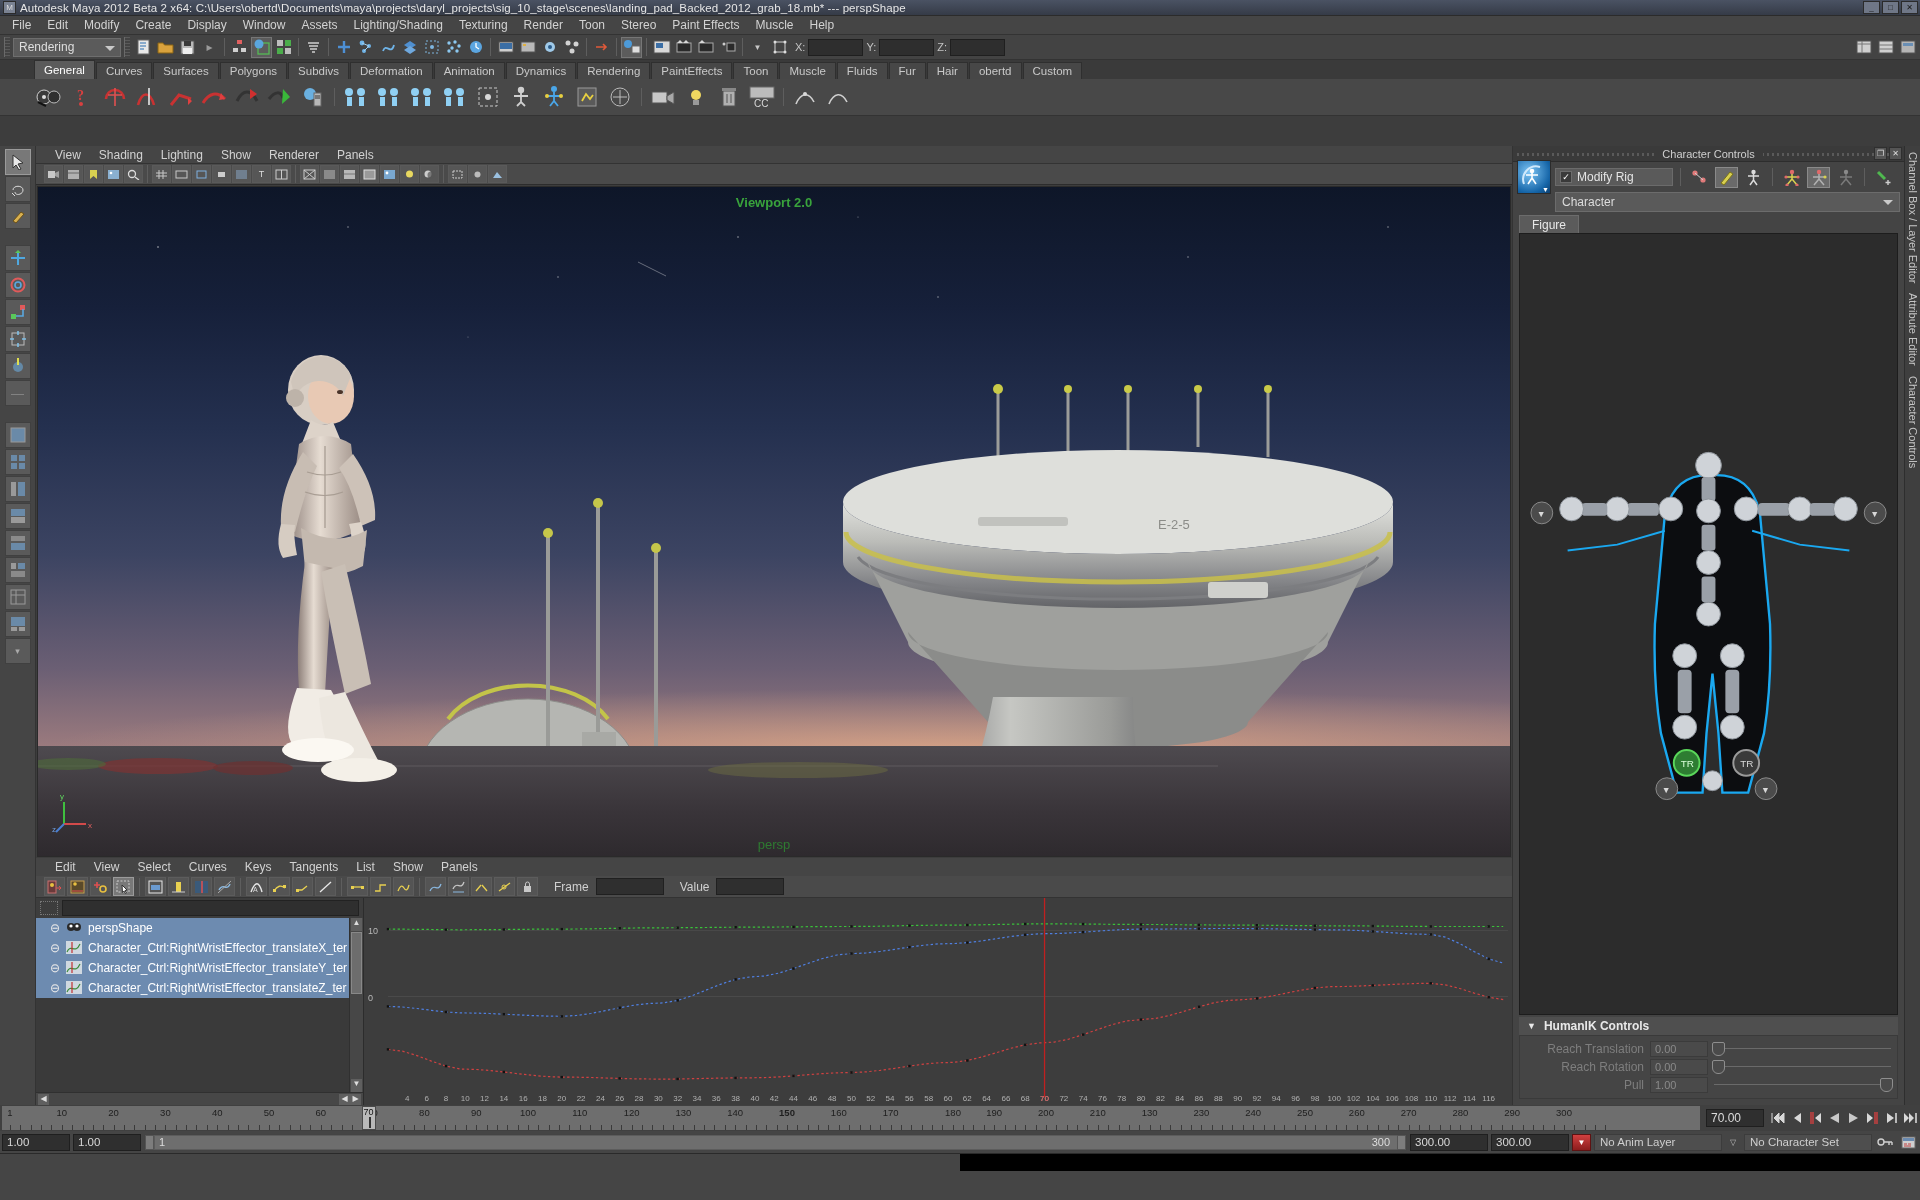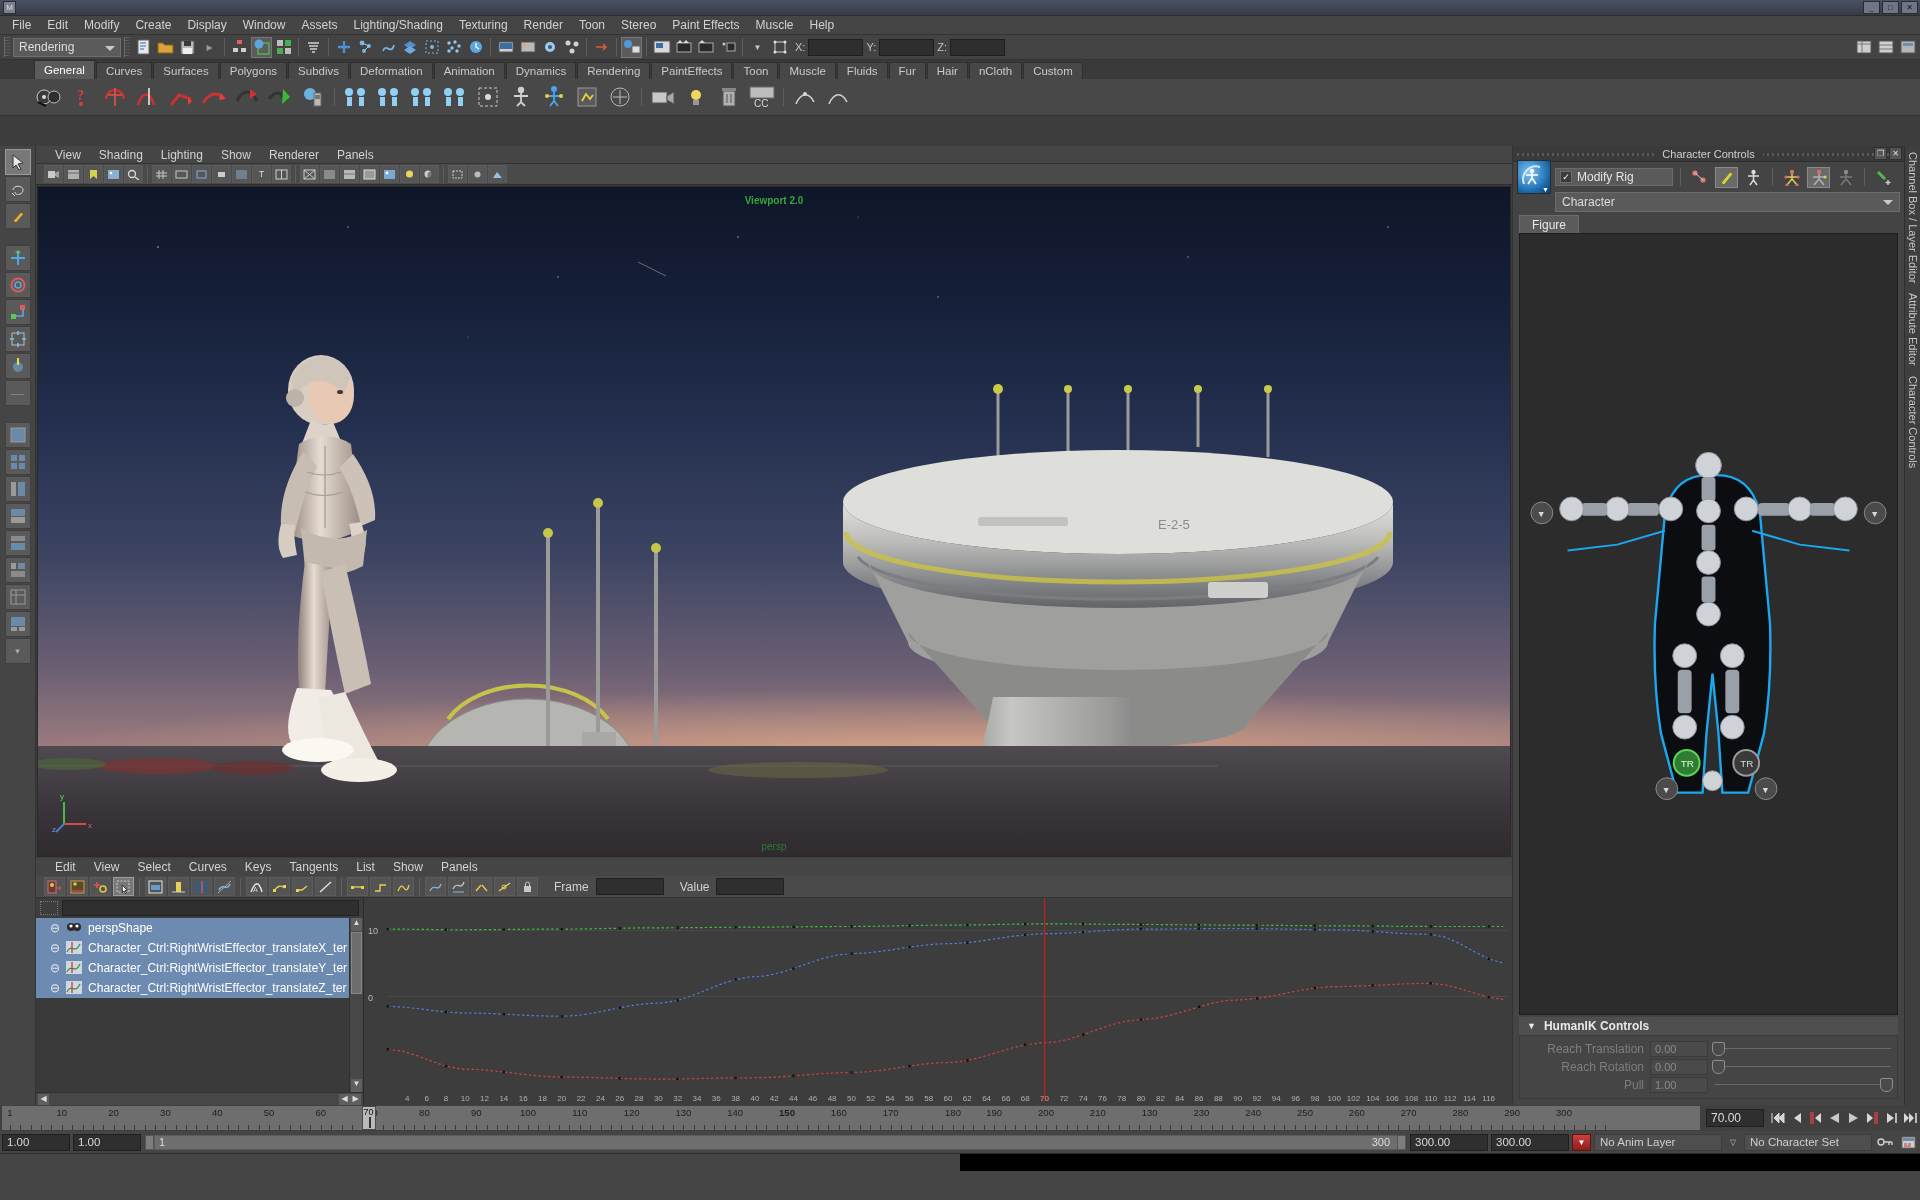--- a/index.html
+++ b/index.html
@@ -65,21 +65,21 @@
   .vpwrap { position:relative; }
   .vpmenu { height:18px; background:#454545; display:flex; align-items:center; padding-left:10px;
     border-bottom:1px solid #333; }
   .vpmenu span { padding:0 9px; font-size:12px; color:#d2d2d2; line-height:18px; }
   .vptool { height:21px; background:#4a4a4a; display:flex; align-items:center;
     padding-left:8px; gap:1px; border-bottom:1px solid #2c2c2c; }
   .vpi { width:19px; height:18px; border:1px solid #5a5a5a; background:#565656; flex:none;
     display:flex; align-items:center; justify-content:center; font-size:10px; color:#d5d5d5; }
   .viewport { position:relative; height:671px; overflow:hidden; background:#1b2233;
     border:1px solid #2a2a2a; margin:1px; }
-  .vplabel { position:absolute; font-size:10px; font-family:"Liberation Sans",sans-serif; }
+  .vplabel { position:absolute; font-size:13px; font-family:"Liberation Sans",sans-serif; }
   .vp2 { top:8px; left:50%; transform:translateX(-50%); color:#39a33c; font-weight:bold; }
   .vpcam { bottom:4px; left:50%; transform:translateX(-50%); color:#2e7a31; }
 
   
   .sky { position:absolute; inset:0;
     background:linear-gradient(to bottom,
       #0e1628 0%, #16203a 18%, #24304f 36%, #3c4462 55%,
       #6b5f74 72%, #9c7b7e 84%, #c09383 92%, #a9836f 100%); }
   .ground { position:absolute; left:0; right:0; bottom:0; height:110px;
     background:linear-gradient(to bottom,#4e4a4f,#393439 60%,#2e2a2e); }
@@ -195,20 +195,21 @@
   .cmdfield { flex:1; height:17px; background:#2f2f2f; border:1px solid #1f1f1f; }
   .helpline { height:18px; background:#000; border-top:1px solid #2a2a2a; display:flex; }
   .helpline .left { width:50%; background:#454545; }
   .helpline .right { flex:1; background:#000; }
 </style>
 </head>
 <body>
 
 <div class="titlebar">
   <div class="sysicon">M</div>
+  <div class="ttext">Autodesk Maya 2012 Beta 2 x64: C:\Users\obertd\Documents\maya\projects\daryl_projects\sig_10_stage\scenes\landing_pad_Backed_2012_grab_18.mb*  ---  perspShape</div>
   <div class="winbtns">
     <div>_</div>
     <div>□</div>
     <div>✕</div>
   </div>
 </div>
 
 <div class="menubar" id="menubar">
     <span>File</span>
     <span>Edit</span>
@@ -443,21 +444,21 @@
       <div class="tab">Deformation</div>
       <div class="tab">Animation</div>
       <div class="tab">Dynamics</div>
       <div class="tab">Rendering</div>
       <div class="tab">PaintEffects</div>
       <div class="tab">Toon</div>
       <div class="tab">Muscle</div>
       <div class="tab">Fluids</div>
       <div class="tab">Fur</div>
       <div class="tab">Hair</div>
-      <div class="tab">nCloth</div>
+      <div class="tab">obertd</div>
       <div class="tab">Custom</div>
     </div>
   <div class="shelfrow">
     <div class="shelficon">
         <svg width="26" height="22" viewBox="0 0 26 22">
           <ellipse cx="8" cy="11" rx="7" ry="7" fill="#3a3a3a" stroke="#cfcfcf"></ellipse>
           <circle cx="8" cy="11" r="2" fill="#ddd"></circle>
           <ellipse cx="18" cy="11" rx="6" ry="6" fill="#2f2f2f" stroke="#bbb"></ellipse>
           <path d="M2 16l8 4" stroke="#111" stroke-width="2"></path>
         </svg>

